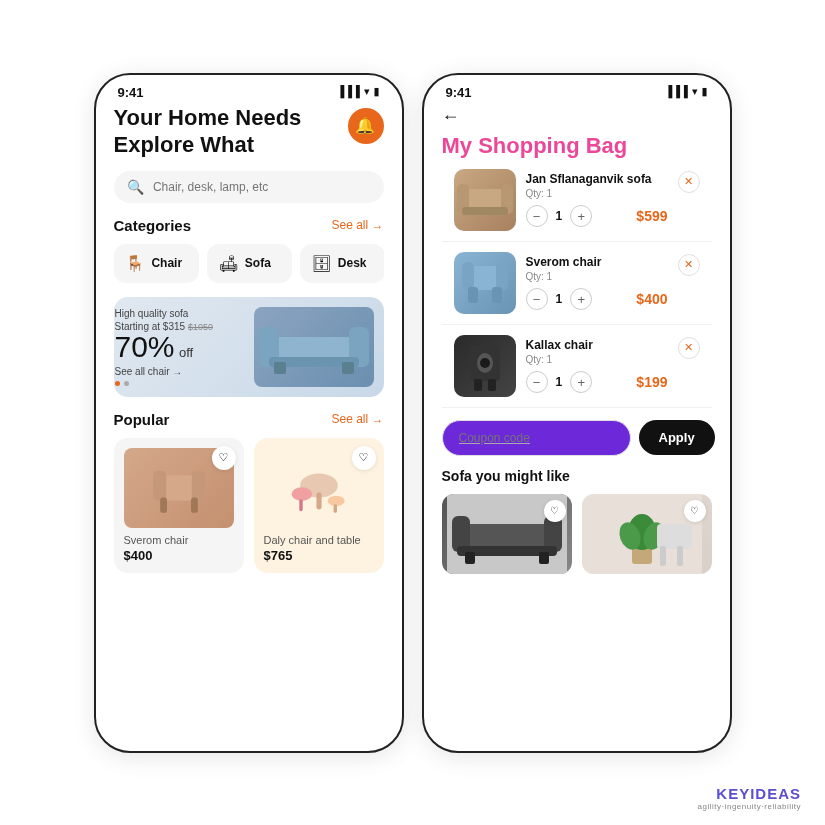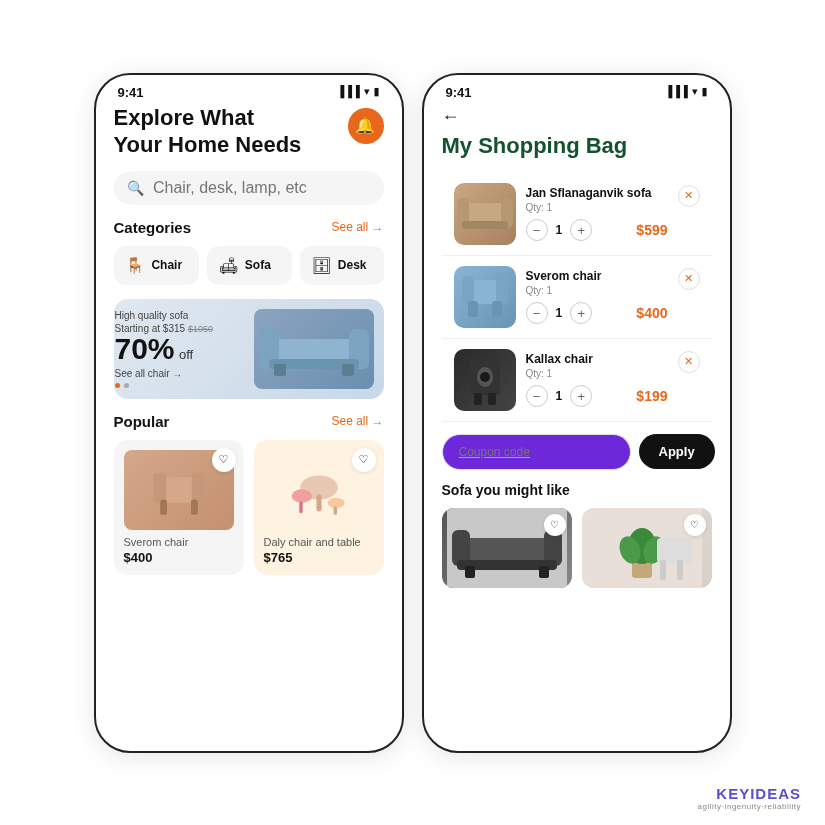--- a/index.html
+++ b/index.html
@@ -98,21 +98,21 @@
       background: #f5f5f5;
       border-radius: 22px;
       padding: 8px 14px;
       margin-bottom: 14px;
       gap: 8px;
     }
     .search-bar input {
       border: none;
       background: transparent;
       outline: none;
-      font-size: 16px;
+      font-size: 12px;
       color: #be185d;
       width: 100%;
     }
     .section-header {
       display: flex;
       justify-content: space-between;
       align-items: center;
       margin-bottom: 10px;
     }
     .section-title {
@@ -174,21 +174,21 @@
       font-size: 10px;
       color: #444;
     }
     .promo-price .old-price {
       text-decoration: line-through;
       color: #888;
       font-size: 9px;
     }
     .promo-percent {
       font-size: 30px;
-      font-weight: 700;
+      font-weight: 400;
       color: #111;
       line-height: 1;
     }
     .promo-off {
       font-size: 13px;
       color: #333;
     }
     .see-items-link {
       font-size: 10px;
       color: #444;
@@ -283,22 +283,21 @@
     .back-arrow {
       font-size: 18px;
       color: #111;
       cursor: pointer;
       margin-bottom: 8px;
       display: block;
     }
     .bag-title {
       font-size: 22px;
       font-weight: 800;
-      color: #14532d;
-      margin-bottom: 14px;
+      color: #ec4899;
     }
     .cart-item {
       display: flex;
       align-items: center;
       gap: 10px;
       padding: 10px 12px;
       border-bottom: 1px solid #f0f0f0;
     }
     .cart-item-img {
       width: 62px;
@@ -477,22 +476,22 @@
         <div class="status-icons">
           <span>▐▐▐</span>
           <span>▾</span>
           <span>▮</span>
         </div>
       </div>
 
       <div class="phone-content">
         <div class="left-header">
           <div>
+            <div class="left-title">Your Home Needs</div>
             <div class="left-title">Explore What</div>
-            <div class="left-title">Your Home Needs</div>
           </div>
           <div class="notification-bell">
             <span style="color:white;font-size:16px;">🔔</span>
           </div>
         </div>
 
         <div class="search-bar">
           <span style="color:#aaa;font-size:14px;">🔍</span>
           <input type="text" placeholder="Chair, desk, lamp, etc" style="">
         </div>

